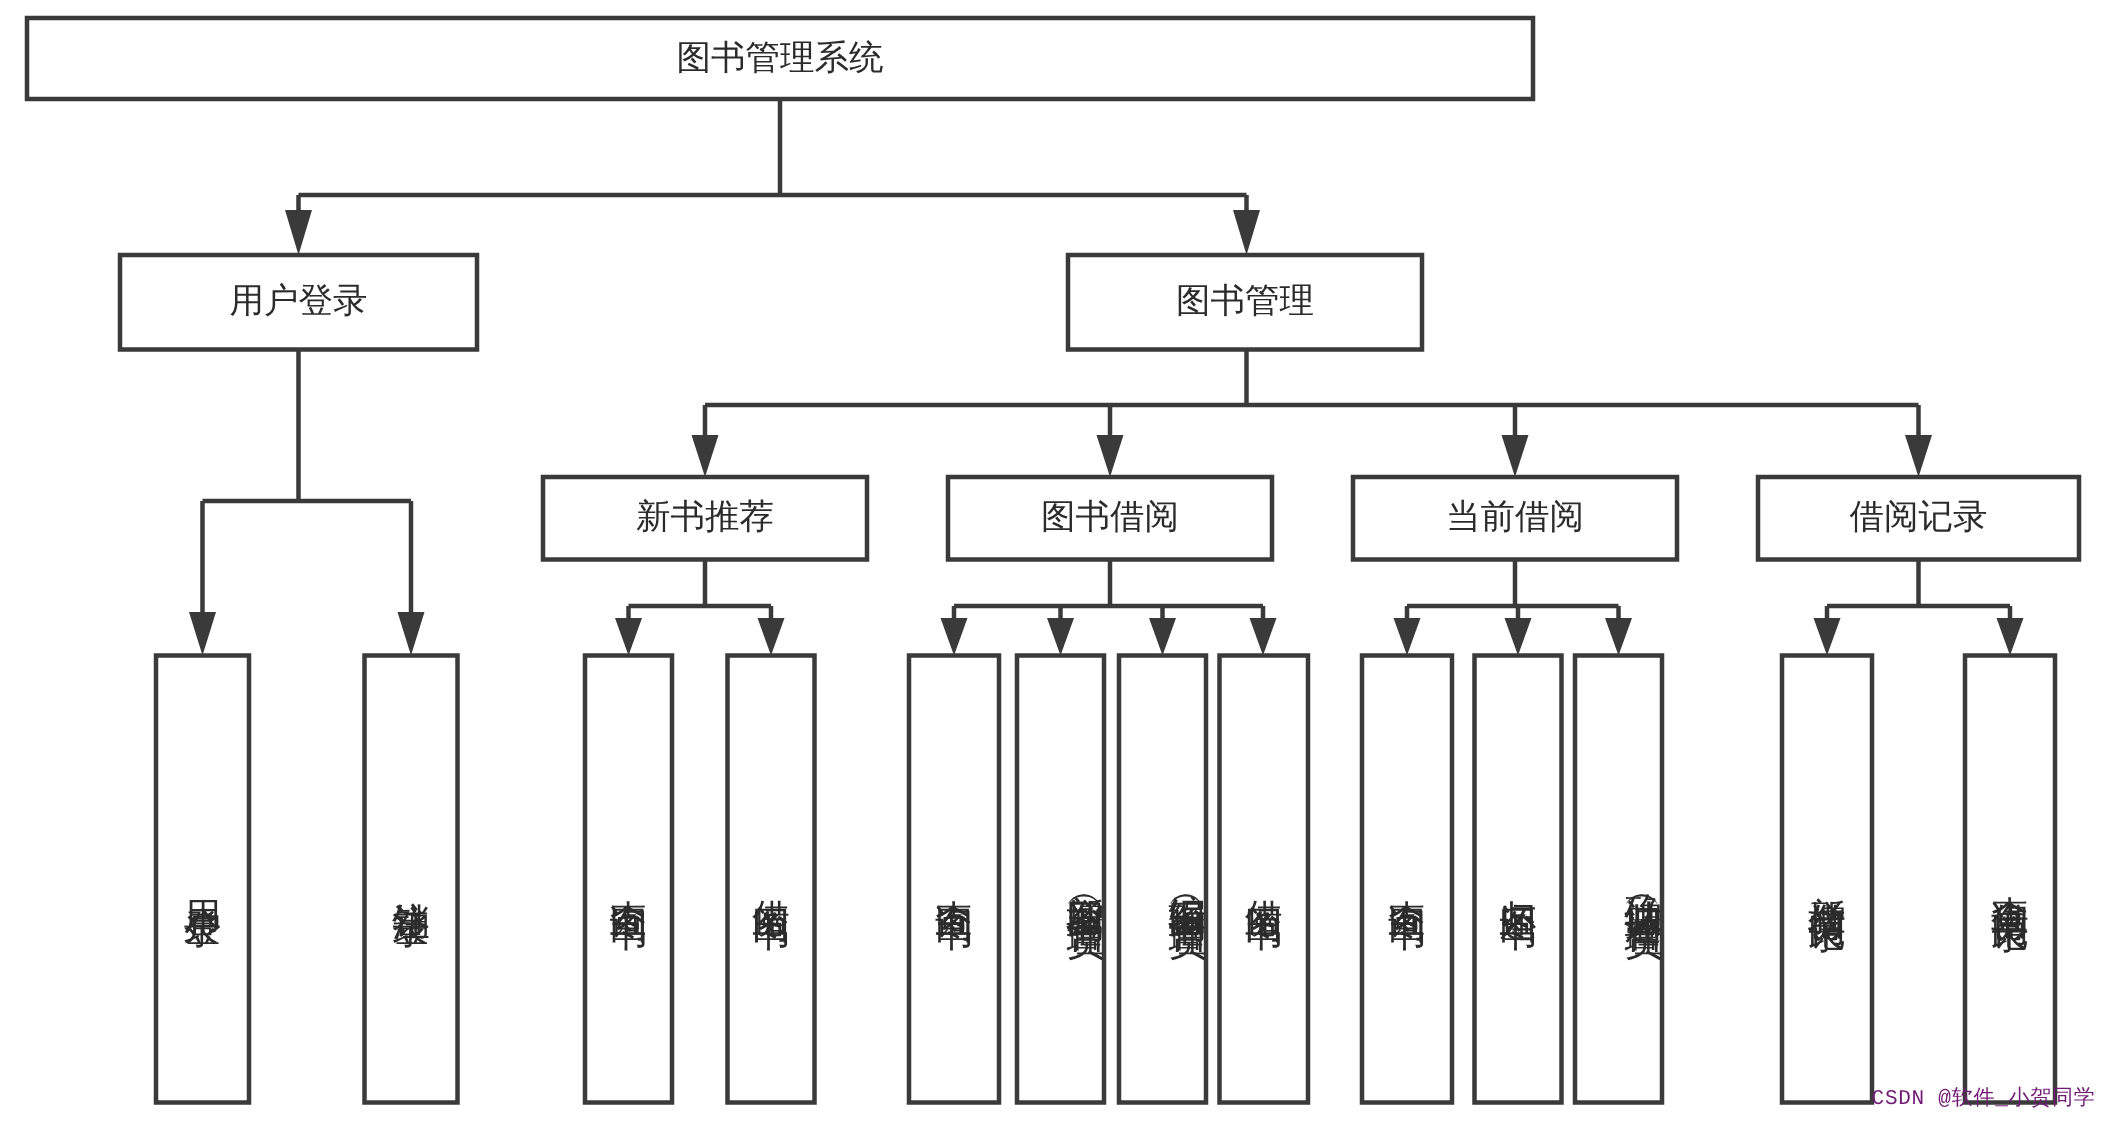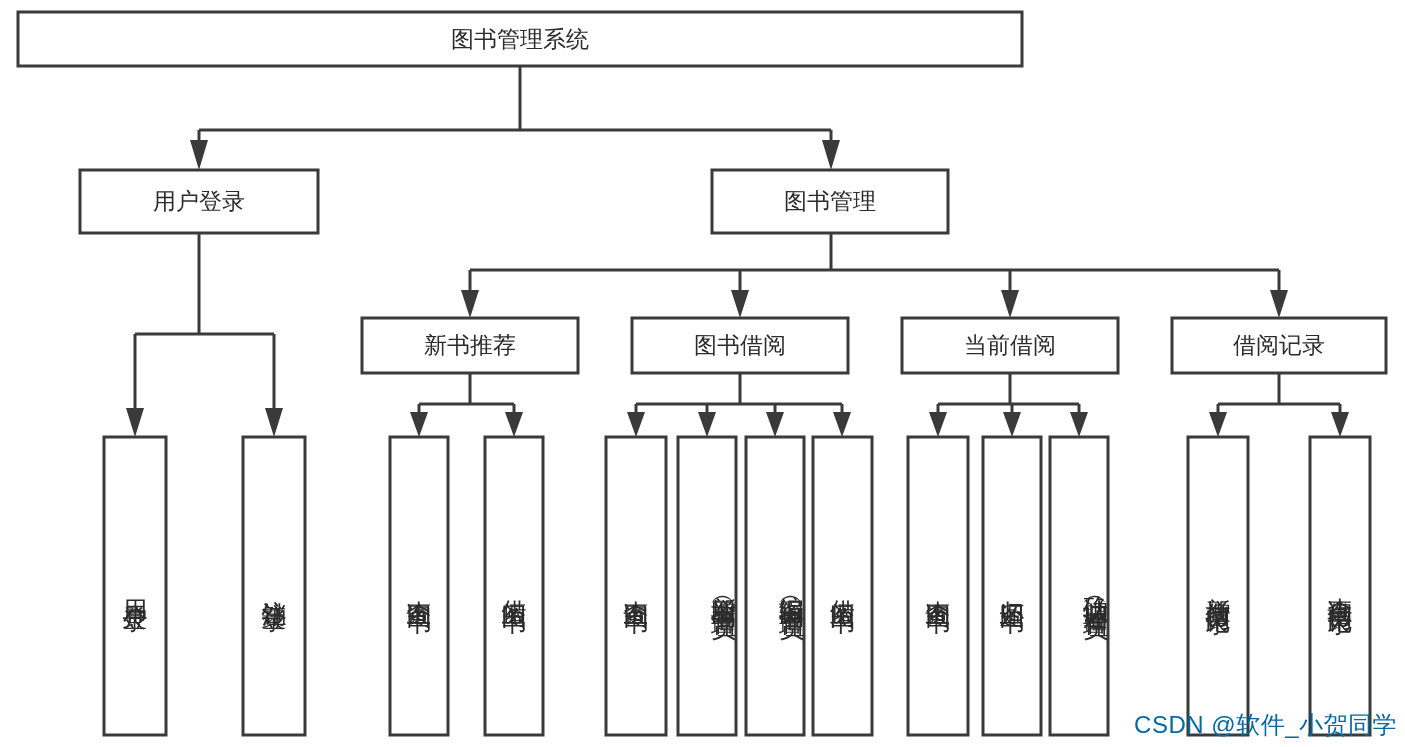--- a/index.html
+++ b/index.html
@@ -60,23 +60,23 @@
     display: flex;
     align-items: center;
     justify-content: center;
     white-space: nowrap;
     pointer-events: none;
   }
   .watermark {
     position: absolute;
     right: 8px;
     bottom: 6px;
-    font-family: Liberation Sans, sans-serif;
-    font-size: 24px;
-    color: #0369a1;
+    font-family: Liberation Mono, monospace;
+    font-size: 14px;
+    color: #701a75;
     letter-spacing: 0.5px;
     white-space: nowrap;
   }
 </style>
 </head>
 <body>
 
 <div id="diagram-root">
 
   <svg id="flow-svg" viewBox="0 0 1405 747">

